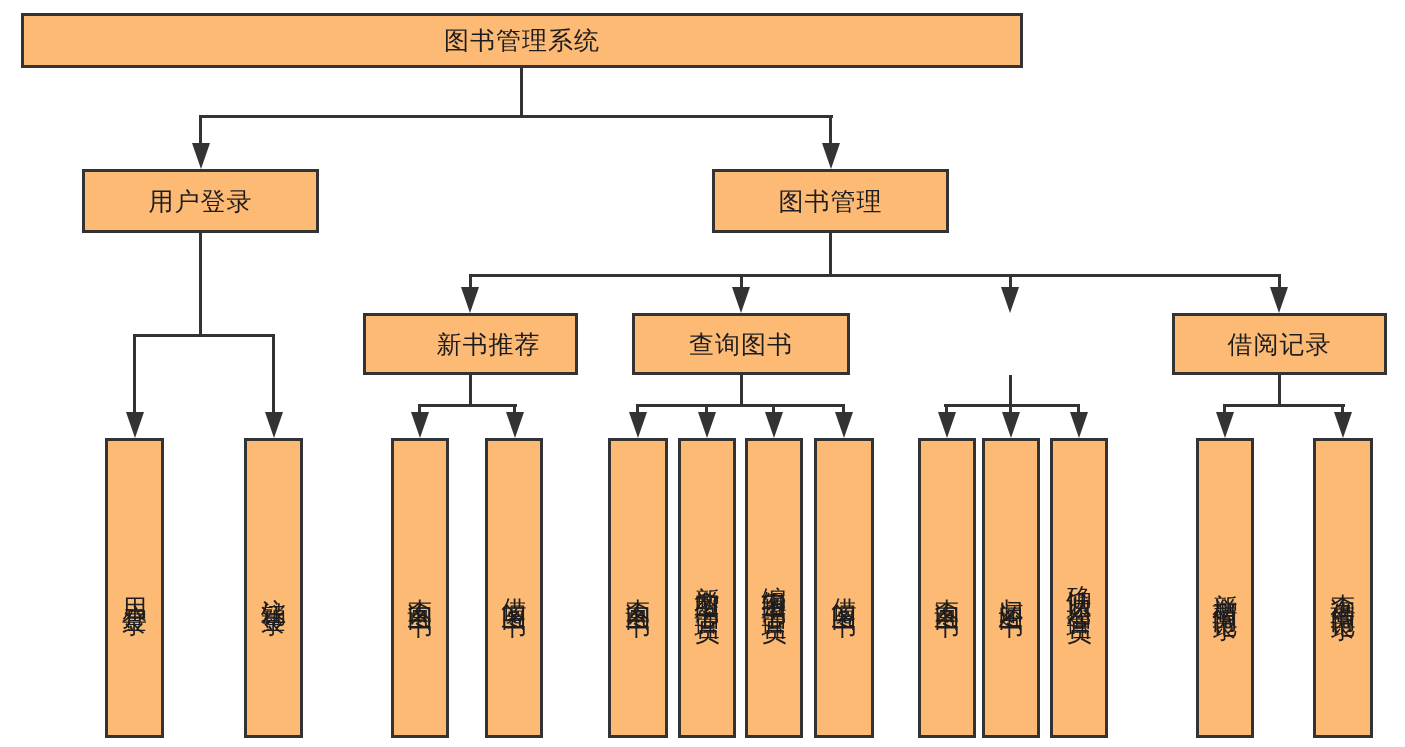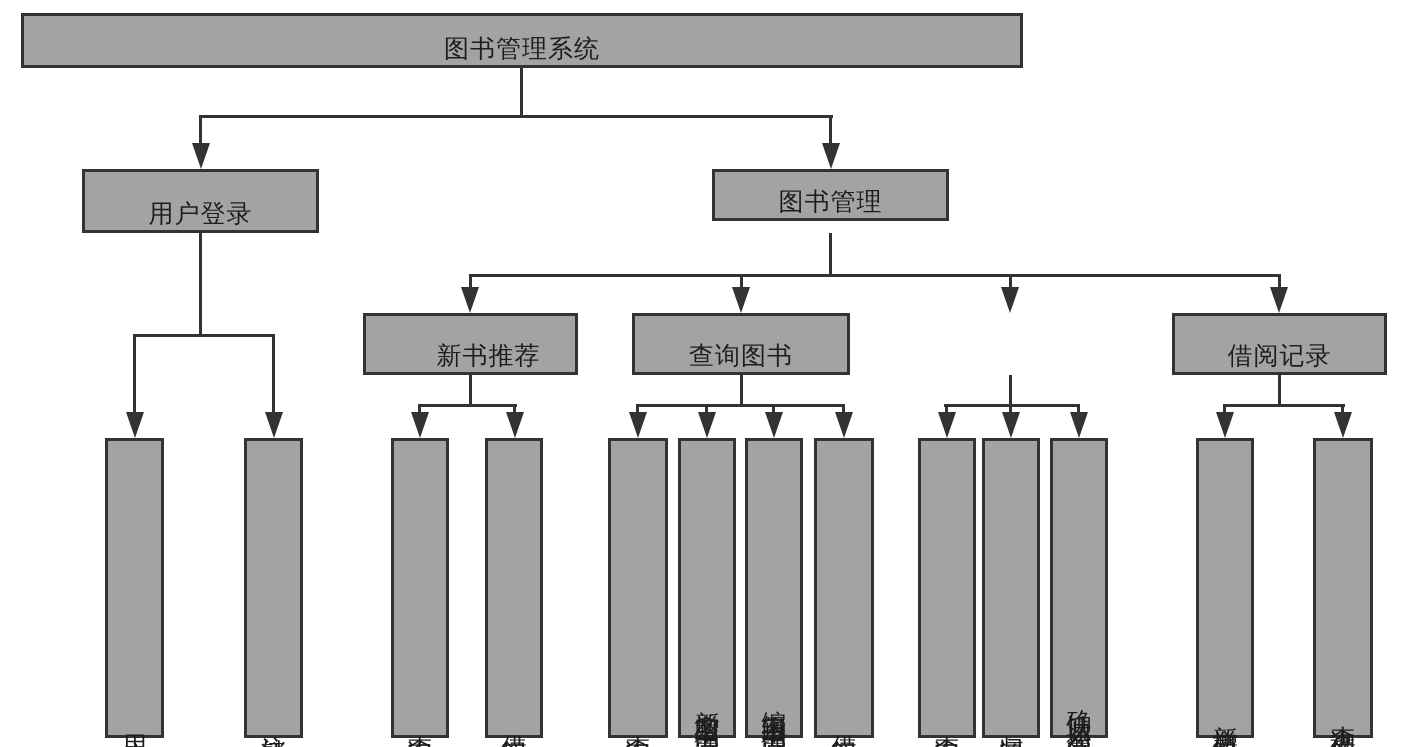--- a/index.html
+++ b/index.html
@@ -2,21 +2,21 @@
 <html><head>
 <meta charset="utf-8">
 <style>
   html,body { margin:0; padding:0; background:#ffffff; }
   .stage {
     position:relative; width:1405px; height:747px; background:#ffffff;
     font-family:"Liberation Sans", sans-serif; color:#1d1d1f; overflow:hidden;
   }
   .box {
     position:absolute; box-sizing:border-box; border:3px solid #333333;
-    background:#a3a3a3; display:flex; align-items:flex-end; justify-content:center;
+    background:#fdba74; display:flex; align-items:center; justify-content:center;
   }
   .h-label { font-size:25px; letter-spacing:1px; white-space:nowrap; }
   .v-box span {
     writing-mode:vertical-rl; text-orientation:mixed;
     font-size:25px; letter-spacing:5px; line-height:1;
   }
   .line { position:absolute; background:#333333; }
   .arr {
     position:absolute; width:0; height:0;
     border-left:9px solid transparent; border-right:9px solid transparent;
@@ -39,21 +39,21 @@
   <div class="line" style="left:520px; top:66px; width:3px; height:51px;"></div>
   <div class="line" style="left:199px; top:115px; width:634px; height:3px;"></div>
   <div class="line" style="left:199px; top:115px; width:3px; height:32px;"></div>
   <div class="arr" style="left:192px; top:143px;"></div>
   <div class="line" style="left:829px; top:115px; width:3px; height:32px;"></div>
   <div class="arr" style="left:822px; top:143px;"></div>
 
   <div class="box" style="left:82px; top:169px; width:237px; height:64px;">
     <span class="h-label">用户登录</span>
   </div>
-  <div class="box" style="left:712px; top:169px; width:237px; height:52px;">
+  <div class="box" style="left:712px; top:169px; width:237px; height:64px;">
     <span class="h-label">图书管理</span>
   </div>
 
   <div class="line" style="left:199px; top:233px; width:3px; height:103px;"></div>
   <div class="line" style="left:133px; top:334px; width:142px; height:3px;"></div>
   <div class="line" style="left:133px; top:334px; width:3px; height:80px;"></div>
   <div class="arr" style="left:126px; top:412px;"></div>
   <div class="line" style="left:272px; top:334px; width:3px; height:80px;"></div>
   <div class="arr" style="left:265px; top:412px;"></div>
 

